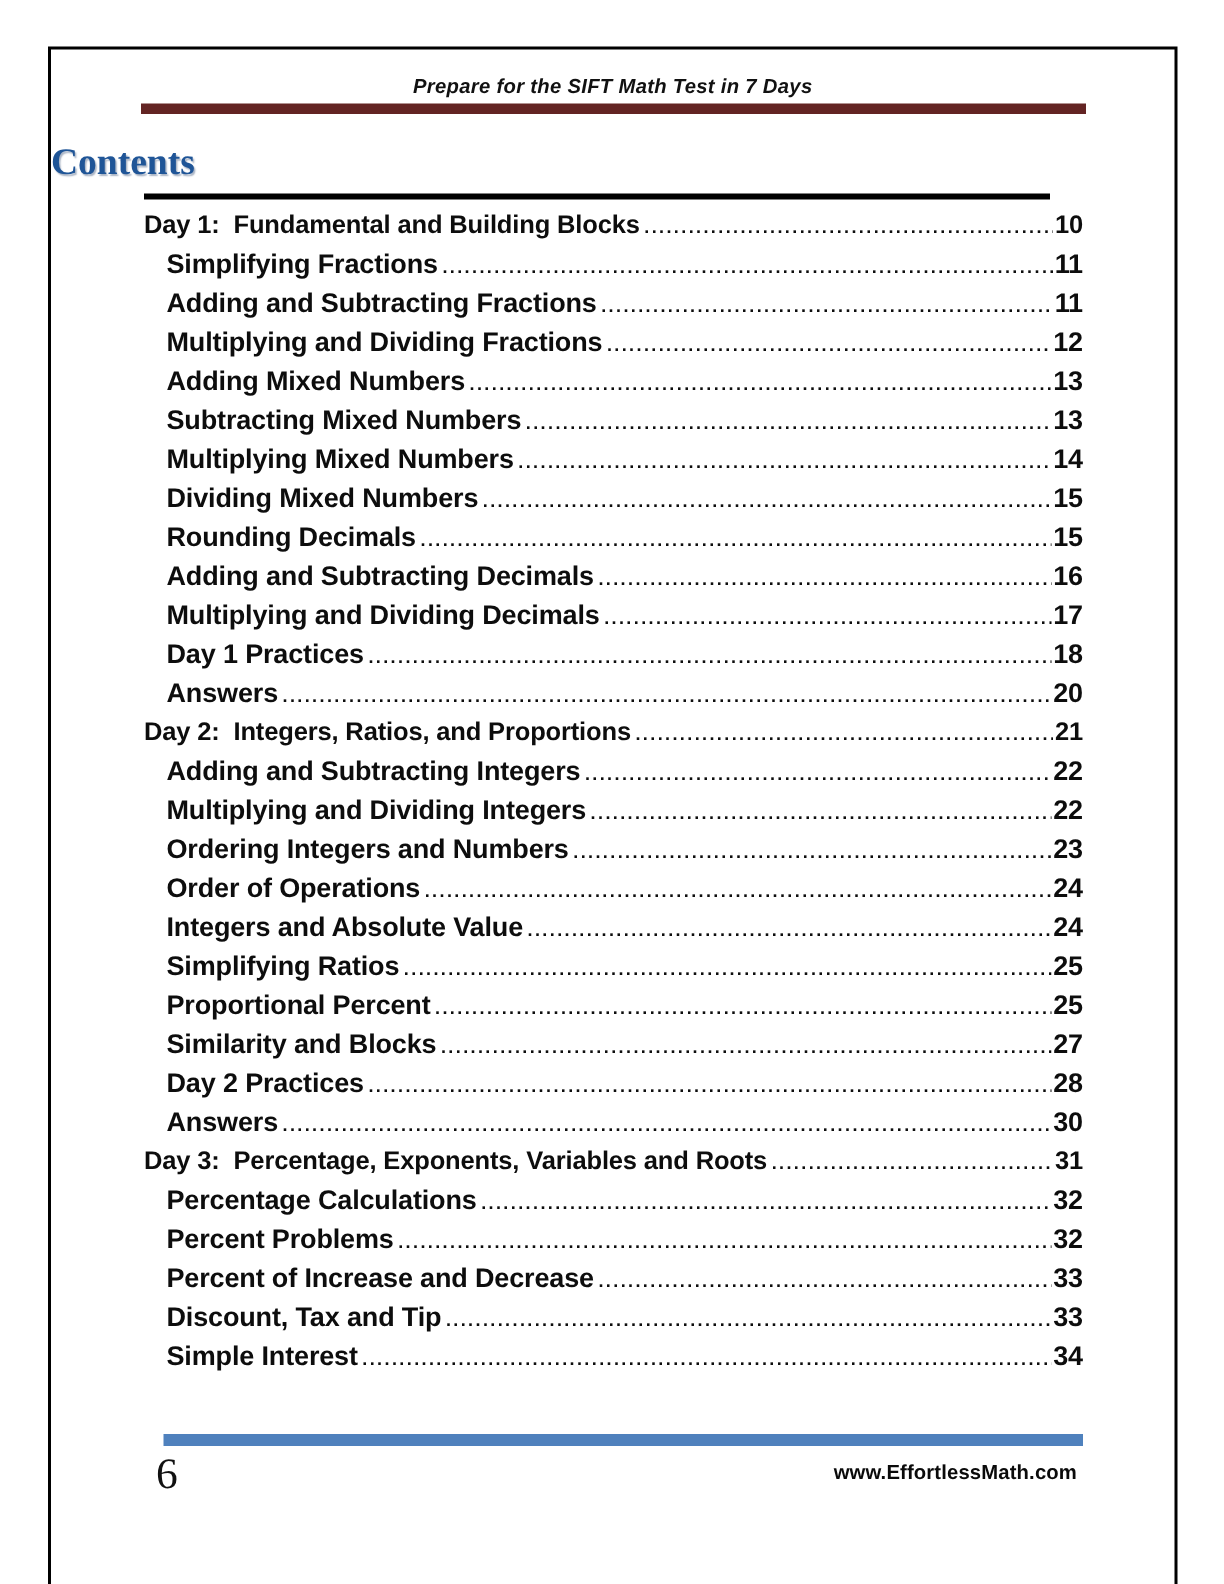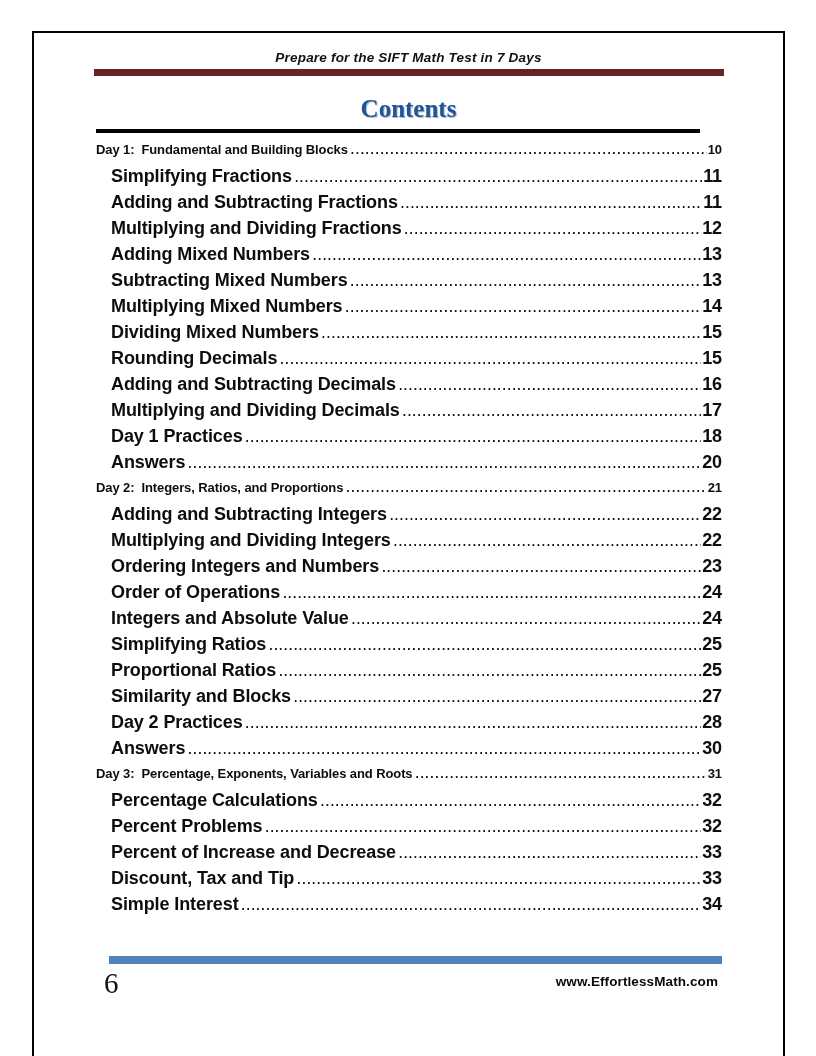--- a/index.html
+++ b/index.html
@@ -34,21 +34,20 @@
     letter-spacing: 0.2px;
     color: #111;
   }
   .header-rule {
     position: absolute; top: 36px; left: 60px;
     width: 630px; height: 7px;
     background: var(--maroon);
   }
   .contents-title {
     position: absolute; top: 62px; left: 0; right: 0;
-    text-align: center;
     font-family: "Liberation Serif", serif;
     font-size: 25px; font-weight: bold;
     color: var(--title-blue);
     text-shadow: 1px 1px 1px #aab4c4;
   }
   .title-rule {
     position: absolute; top: 96px; left: 62px;
     width: 604px; height: 3.5px;
     background: #000;
   }
@@ -57,21 +56,21 @@
     width: 626px;
   }
   .toc-row {
     display: flex;
     align-items: baseline;
     height: 26px;
     line-height: 26px;
     font-weight: bold;
     cursor: default;
   }
-  .toc-row.lvl1 { font-size: 13px; letter-spacing: -0.1px; }
+  .toc-row.lvl1 { font-size: 17px; letter-spacing: -0.1px; }
   .toc-row.lvl2 { font-size: 18px; padding-left: 15px; letter-spacing: -0.1px; }
   .toc-label { white-space: pre; flex: 0 0 auto; }
   .leader {
     flex: 1 1 auto;
     overflow: hidden;
     white-space: nowrap;
     margin: 0 1px 0 3px;
     font-size: 12px;
     letter-spacing: 1.6px;
   }
@@ -203,21 +202,21 @@
         <span class="toc-label">Integers and Absolute Value</span>
         <span class="leader"></span>
         <span class="toc-page">24</span>
       </div>
       <div class="toc-row lvl2">
         <span class="toc-label">Simplifying Ratios</span>
         <span class="leader"></span>
         <span class="toc-page">25</span>
       </div>
       <div class="toc-row lvl2">
-        <span class="toc-label">Proportional Ratios</span>
+        <span class="toc-label">Proportional Percent</span>
         <span class="leader"></span>
         <span class="toc-page">25</span>
       </div>
       <div class="toc-row lvl2">
         <span class="toc-label">Similarity and Blocks</span>
         <span class="leader"></span>
         <span class="toc-page">27</span>
       </div>
       <div class="toc-row lvl2">
         <span class="toc-label">Day 2 Practices</span>

